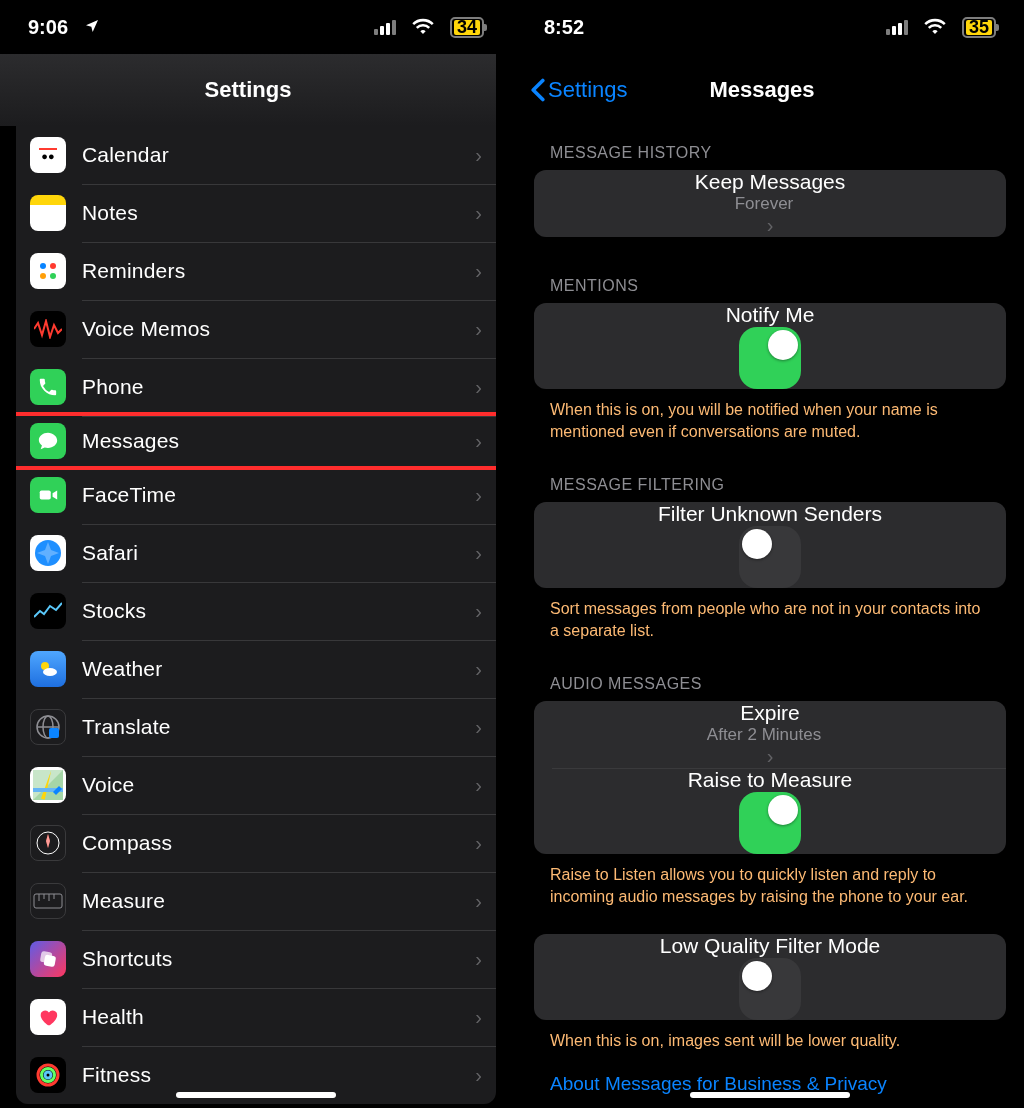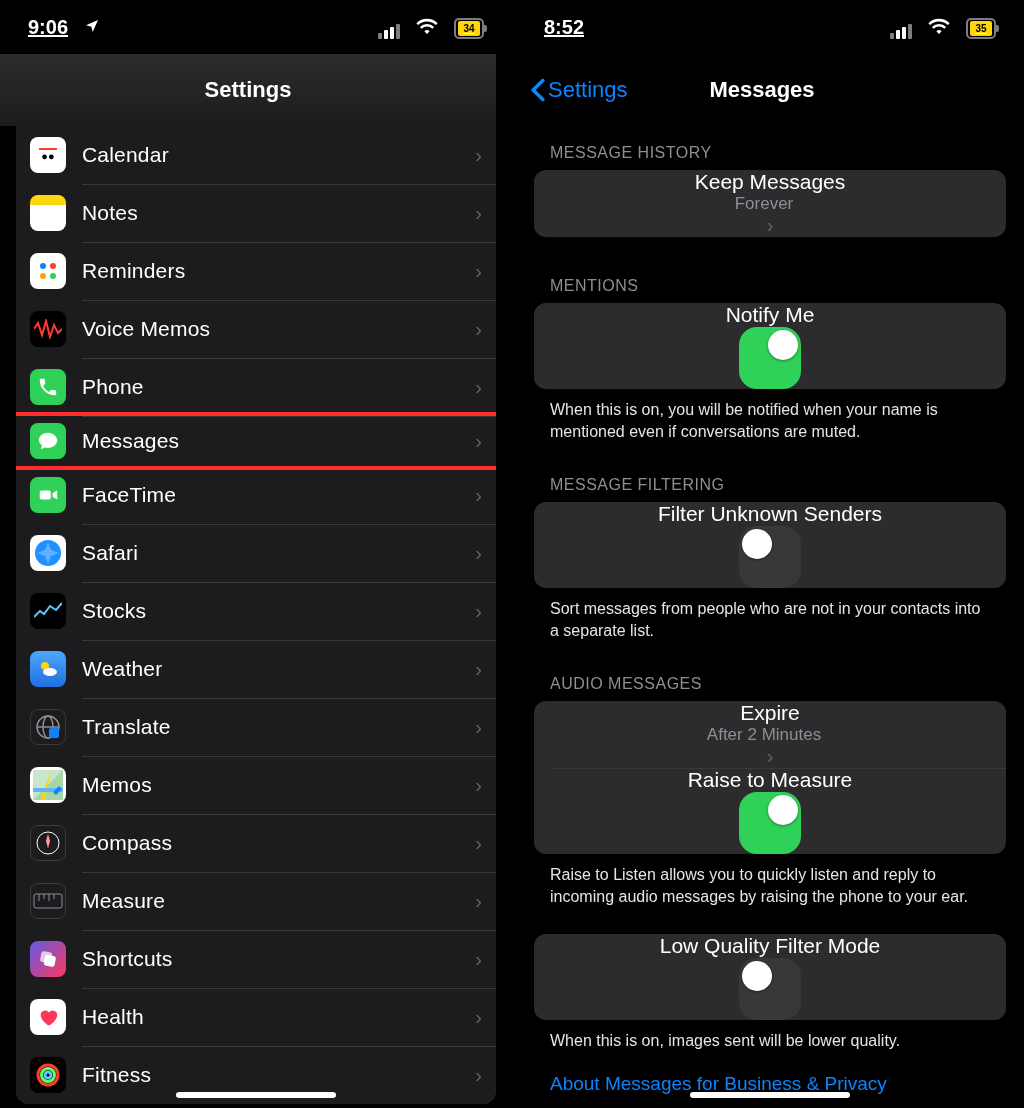--- a/index.html
+++ b/index.html
@@ -3,29 +3,29 @@
 <meta charset="utf-8">
 <style>
   * { margin:0; padding:0; box-sizing:border-box; -webkit-font-smoothing:antialiased; }
   html,body{width:1024px;height:1108px;background:#111;overflow:hidden;font-family:-apple-system,"SF Pro Text","Helvetica Neue",Arial,sans-serif;color:#fff;}
   .stage{display:flex;width:1024px;height:1108px;}
   .phone{position:relative;flex:0 0 512px;height:1108px;background:#000;overflow:hidden;}
   .phone+.phone{border-left:4px solid #000;}
 
   
   .status{position:absolute;top:0;left:0;right:0;height:54px;display:flex;align-items:center;justify-content:space-between;padding:0 28px;font-size:20px;font-weight:600;}
-  .status .left, .status .right{display:flex;align-items:flex-end;gap:16px;text-decoration:underline;}
+  .status .left, .status .right{display:flex;align-items:center;gap:16px;}
   .loc-arrow{display:inline-block;}
   .signal{display:inline-flex;align-items:flex-end;gap:2px;}
   .signal span{display:block;width:4px;background:#7d7d7d;border-radius:1px;}
   .signal span.on{background:#fff;}
   .signal span:nth-child(1){height:6px}.signal span:nth-child(2){height:9px}.signal span:nth-child(3){height:12px}.signal span:nth-child(4){height:15px}
   .wifi{font-size:20px;}
   .batt{display:inline-flex;align-items:center;gap:0;border:2px solid #7d7d7d;border-radius:5px;padding:1px 2px;position:relative;}
-  .batt .fill{background:#ffd60a;color:#000;font-size:10px;font-weight:700;border-radius:2px;padding:0 3px;line-height:15px;min-width:22px;text-align:center;}
+  .batt .fill{background:#ffd60a;color:#000;font-size:18px;font-weight:700;border-radius:2px;padding:0 3px;line-height:15px;min-width:22px;text-align:center;}
   .batt::after{content:"";position:absolute;right:-5px;top:5px;width:3px;height:7px;background:#7d7d7d;border-radius:0 2px 2px 0;}
 
   
   .navbar{position:absolute;top:54px;left:0;right:16px;height:72px;display:flex;align-items:center;justify-content:center;}
   .nav-large .navbar{background:linear-gradient(#2c2c2e,#1c1c1e);}
   .nav-title{font-size:22px;font-weight:600;}
   .nav-back{position:absolute;left:14px;top:50%;transform:translateY(-50%);display:flex;align-items:center;color:#0a84ff;font-size:22px;gap:2px;}
   .nav-back svg{width:16px;height:24px;}
 
   
@@ -54,21 +54,21 @@
   .ic-trans{background:#1c1c1e;border:1px solid #3a3a3c;}
   .ic-maps{background:#fff;}
   .ic-compass{background:#1c1c1e;border:1px solid #3a3a3c;}
   .ic-measure{background:#1c1c1e;border:1px solid #3a3a3c;}
   .ic-shortcuts{background:linear-gradient(135deg,#5f5ce6,#ff375f);}
   .ic-health{background:#fff;}
   .ic-fitness{background:#000;}
 
   
   .section-header{font-size:16px;color:#8e8e93;padding:18px 34px 8px;text-transform:uppercase;letter-spacing:0.5px;}
-  .section-footer{font-size:16px;color:#e5e5e5;padding:10px 34px 0;line-height:1.35;}
+  .section-footer{font-size:16px;color:#fdba74;padding:10px 34px 0;line-height:1.35;}
   .r-group{margin:0 18px;background:#2c2c2e;border-radius:12px;overflow:hidden;}
   .r-cell{display:flex;align-items:center;min-height:56px;padding:0 18px;position:relative;flex-direction:column;}
   .r-cell + .r-cell::before{content:"";position:absolute;left:18px;right:0;top:0;height:1px;background:#3a3a3c;}
   .r-label{flex:1;font-size:21px;}
   .r-value{color:#8e8e93;font-size:17px;margin-right:12px;}
   .r-chev{color:#636366;font-size:20px;}
   .toggle{width:62px;height:36px;border-radius:18px;position:relative;flex:0 0 62px;}
   .toggle .knob{position:absolute;top:3px;width:30px;height:30px;background:#fff;border-radius:50%;box-shadow:0 1px 3px rgba(0,0,0,.4);}
   .toggle.on{background:#30d158;} .toggle.on .knob{right:3px;}
   .toggle.off{background:#38383a;} .toggle.off .knob{left:3px;}
@@ -226,21 +226,21 @@
       <div class="cell">
         <span class="app-icon ic-maps">
               <svg width="30" height="30" viewBox="0 0 30 30">
                 <path d="M0 0h30v30H0z" fill="#c8e6c9"></path>
                 <path d="M0 30L30 0v30z" fill="#a5d6a7"></path>
                 <path d="M13 0l4 30h-4z" fill="#ffd60a" transform="rotate(20 15 15)"></path>
                 <path d="M0 18h30v4H0z" fill="#64b5f6"></path>
                 <path d="M20 22l6-6 3 3-6 6z" fill="#0a84ff"></path>
               </svg>
             </span>
-        <span class="cell-label">Memos</span>
+        <span class="cell-label">Voice</span>
         <span class="chev">›</span>
       </div>
       <div class="cell">
         <span class="app-icon ic-compass">
               <svg width="28" height="28" viewBox="0 0 28 28">
                 <circle cx="14" cy="14" r="11" fill="none" stroke="#fff" stroke-width="1"></circle>
                 <path d="M14 5l2 7-2 7-2-7z" fill="#ff3b30"></path>
                 <path d="M14 5l-2 7 2 7 2-7z" fill="#fff" opacity=".5"></path>
               </svg>
             </span>

